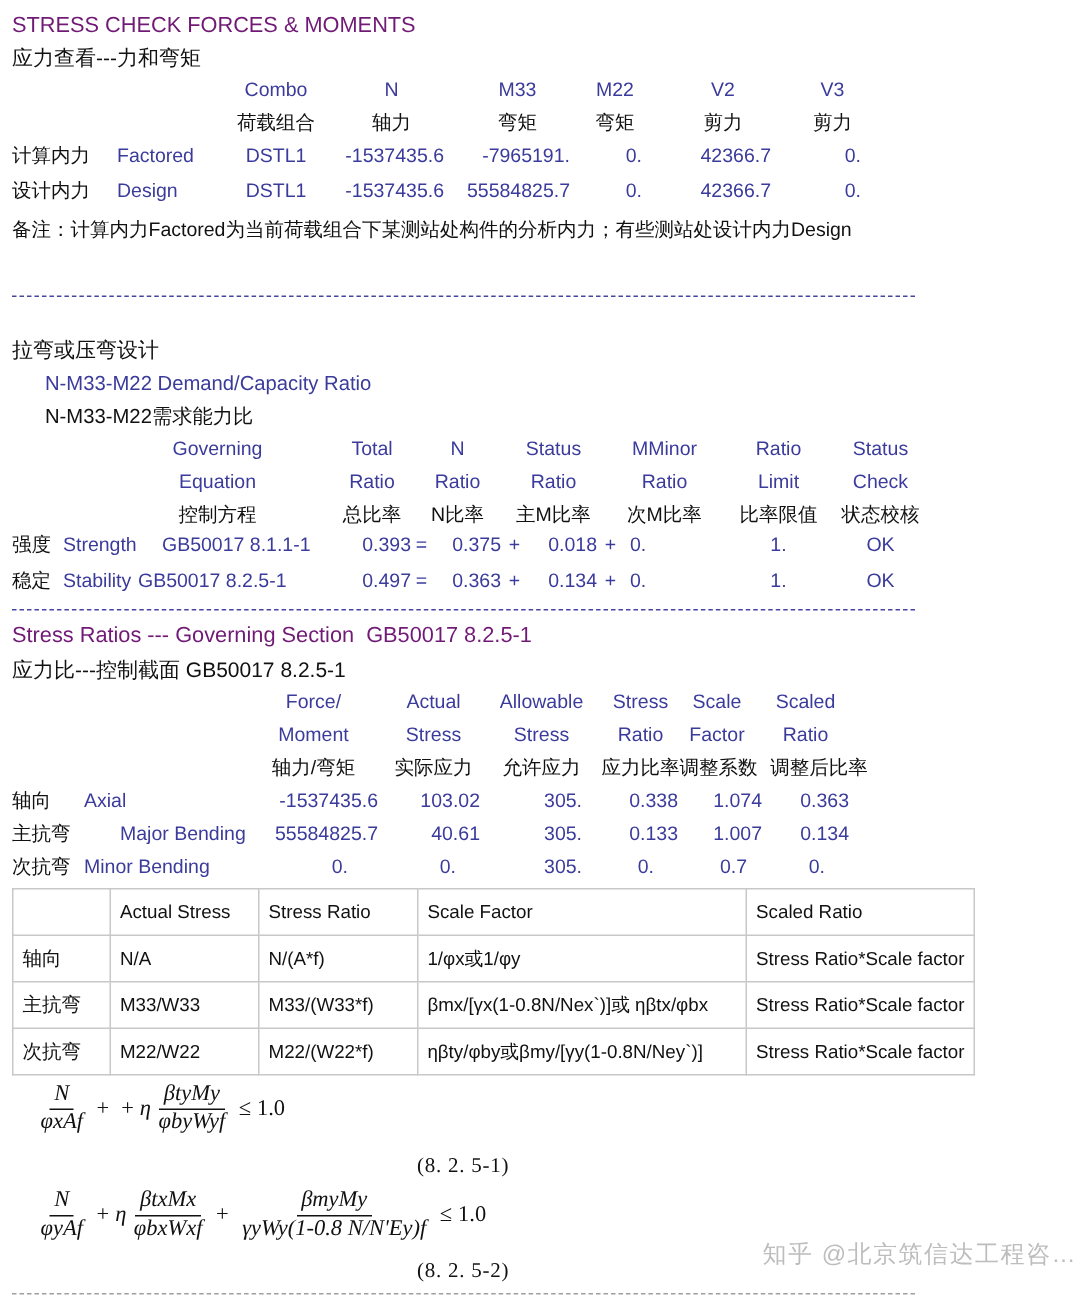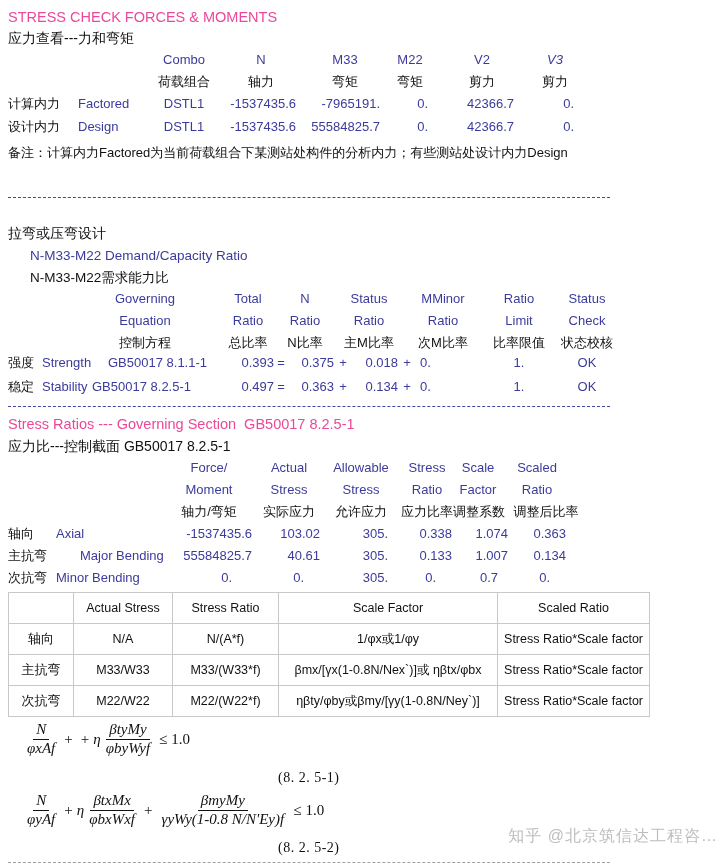--- a/index.html
+++ b/index.html
@@ -34,39 +34,39 @@
   
   .dash {
     position: absolute;
     height: 0;
     border-top: 1px dashed #3b3b9c;
     opacity: .95;
   }
   .dash.grey { border-top: 1px dashed #9a9a9a; }
 
   
-  .sec-en { font-size: 14.5px; color: #ec4899; }
+  .sec-en { font-size: 14.5px; color: #701a75; }
   .sec-cn { font-size: 14px; color: #111; }
 
   
   .gtable {
     position: absolute;
     left: 8px;
     top: 592px;
     width: 642px;
     border-collapse: collapse;
     font-size: 12.5px;
     color: #111;
     background: #fff;
   }
   .gtable td, .gtable th {
     border: 1px solid #c8c8c8;
     padding: 4px 6px;
     font-weight: normal;
-    text-align: center;
+    text-align: left;
     vertical-align: middle;
     height: 22px;
     white-space: nowrap;
   }
   .gtable .cn-head { font-size: 13px; }
 
   
   .math {
     position: absolute;
     font-family: "Liberation Serif", "DejaVu Serif", serif;
@@ -119,21 +119,21 @@
 <div class="page">
 
   <div class="t sec-en" style="left:8px; top:10px;">STRESS CHECK FORCES &amp; MOMENTS</div>
   <div class="t sec-cn" style="left:8px; top:31px;">应力查看---力和弯矩</div>
 
   <div class="t en c" style="left:152px; top:53px; width:64px;">Combo</div>
   <div class="t en c" style="left:234px; top:53px; width:54px;">N</div>
   <div class="t en c" style="left:312px; top:53px; width:66px;">M33</div>
   <div class="t en c" style="left:382px; top:53px; width:56px;">M22</div>
   <div class="t en c" style="left:452px; top:53px; width:60px;">V2</div>
-  <div class="t en c" style="left:528px; top:53px; width:54px;font-style:italic;">V3</div>
+  <div class="t en c" style="left:528px; top:53px; width:54px;">V3</div>
 
   <div class="t cn c" style="left:152px; top:75px; width:64px;">荷载组合</div>
   <div class="t cn c" style="left:234px; top:75px; width:54px;">轴力</div>
   <div class="t cn c" style="left:312px; top:75px; width:66px;">弯矩</div>
   <div class="t cn c" style="left:382px; top:75px; width:56px;">弯矩</div>
   <div class="t cn c" style="left:452px; top:75px; width:60px;">剪力</div>
   <div class="t cn c" style="left:528px; top:75px; width:54px;">剪力</div>
 
   <div class="t cn" style="left:8px; top:97px;">计算内力</div>
   <div class="t en" style="left:78px; top:97px;">Factored</div>

